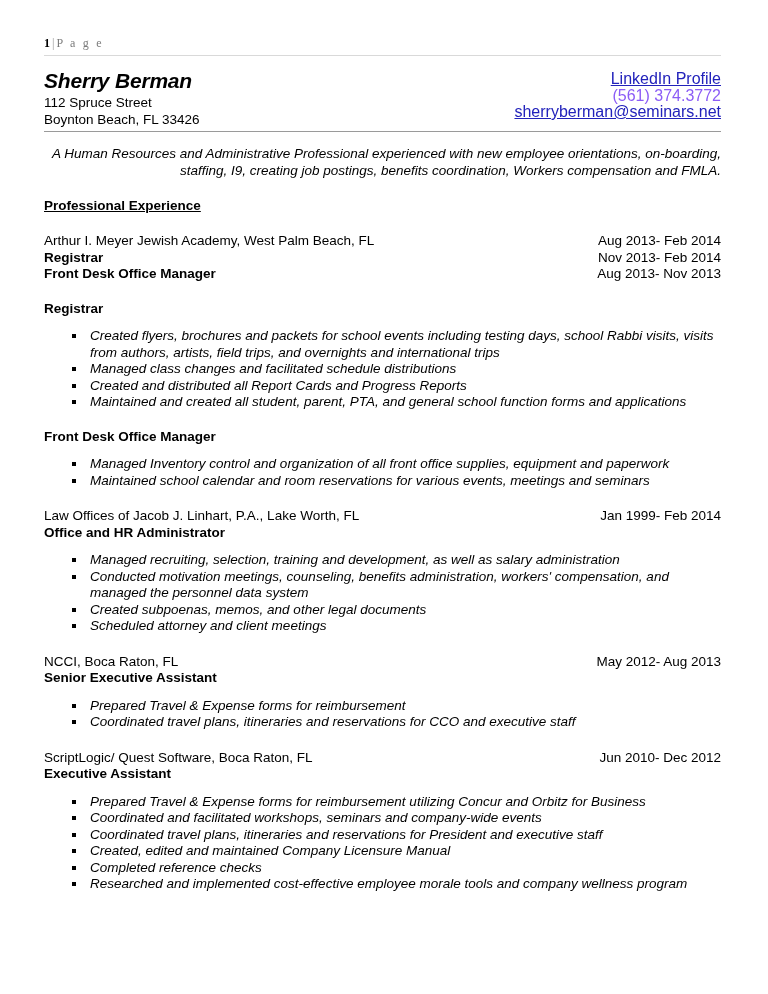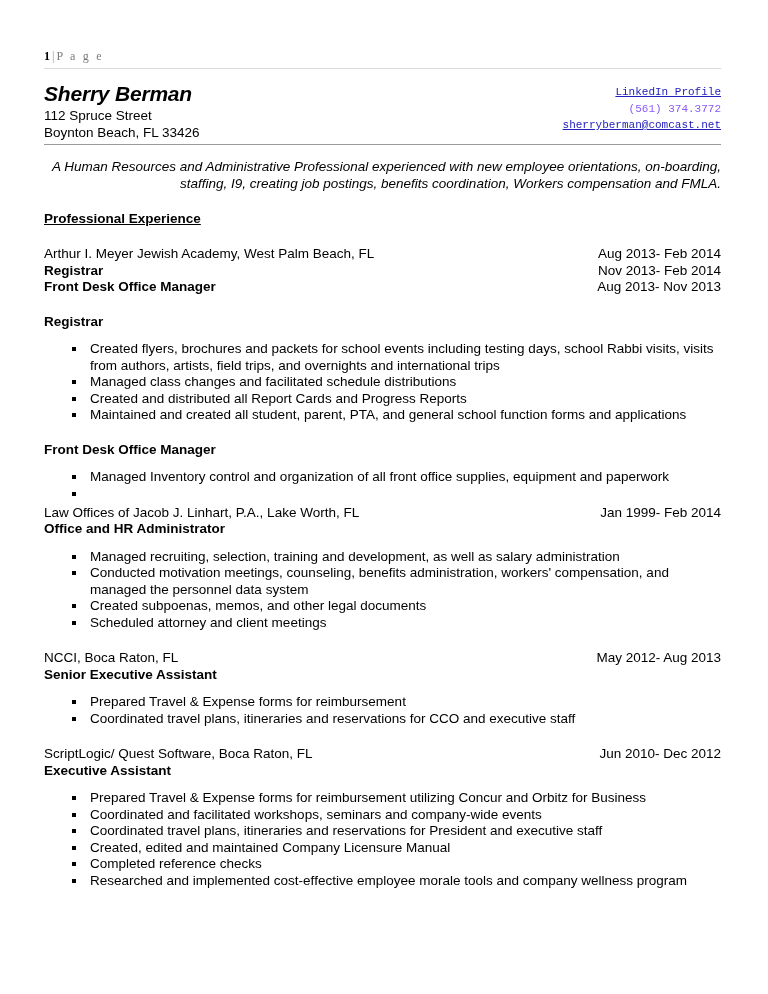--- a/index.html
+++ b/index.html
@@ -12,21 +12,21 @@
     height: 994px;
     font-family: "Liberation Sans", sans-serif;
     color: #000000;
     -webkit-font-smoothing: antialiased;
   }
   .page {
     position: relative;
     width: 768px;
     height: 994px;
     box-sizing: border-box;
-    padding: 49px 47px 0 44px;
+    padding: 36px 47px 0 44px;
   }
 
   
   .page-header {
     font-family: "Liberation Serif", serif;
     font-size: 12px;
     line-height: 14px;
     color: #808080;
     white-space: nowrap;
   }
@@ -69,23 +69,22 @@
     left: 0;
     top: 24px;
     font-size: 13.5px;
     line-height: 16.5px;
   }
   .contact-right {
     position: absolute;
     right: 0;
     top: 0;
     text-align: right;
-    font-size: 11px;
-    line-height: 16.5px;
-    font-family: Liberation Mono, monospace;
+    font-size: 16px;
+    line-height: 16.5px;
   }
   .contact-right .link {
     color: #2222bb;
     text-decoration: underline;
     display: block;
   }
   .contact-right .plain {
     color: #8b5cf6;
     display: block;
   }
@@ -136,20 +135,21 @@
     font-size: 13.5px;
     line-height: 16.5px;
     font-weight: bold;
   }
 
   
   ul.bullets {
     list-style: none;
     margin: 11px 0 0 0;
     padding: 0;
+    font-style: italic;
   }
   ul.bullets li {
     position: relative;
     padding-left: 46px;
     font-size: 13.5px;
     line-height: 16.5px;
     margin: 0;
   }
   ul.bullets li .sq {
     position: absolute;
@@ -172,21 +172,21 @@
 
   <div class="masthead">
     <div class="name">Sherry Berman</div>
     <div class="addr">
       <div>112 Spruce Street</div>
       <div>Boynton Beach, FL 33426</div>
     </div>
     <div class="contact-right">
       <span class="link">LinkedIn Profile</span>
       <span class="plain">(561) 374.3772</span>
-      <span class="link">sherryberman@comcast.net</span>
+      <span class="link">sherryberman@seminars.net</span>
     </div>
   </div>
   <div class="rule-dark"></div>
 
   <div class="summary">A Human Resources and Administrative Professional experienced with new employee orientations, on-boarding, staffing, I9, creating job postings, benefits coordination, Workers compensation and FMLA.</div>
 
   <div class="section-heading">Professional Experience</div>
 
   <div id="jobs-container">
       <div class="job">
@@ -196,21 +196,21 @@
         <div class="role-heading">Registrar</div>
         <ul class="bullets">
           <li><span class="sq"></span><span>Created flyers, brochures and packets for school events including testing days, school Rabbi visits, visits from authors, artists, field trips, and overnights and international trips</span></li>
           <li><span class="sq"></span><span>Managed class changes and facilitated schedule distributions</span></li>
           <li><span class="sq"></span><span>Created and distributed all Report Cards and Progress Reports</span></li>
           <li><span class="sq"></span><span>Maintained and created all student, parent, PTA, and general school function forms and applications</span></li>
         </ul>
         <div class="role-heading">Front Desk Office Manager</div>
         <ul class="bullets">
           <li><span class="sq"></span><span>Managed Inventory control and organization of all front office supplies, equipment and paperwork</span></li>
-          <li><span class="sq"></span></li>
+          <li><span class="sq"></span><span>Maintained school calendar and room reservations for various events, meetings and seminars</span></li>
         </ul>
       </div>
       <div class="job">
         <div class="job-line"><span class="left">Law Offices of Jacob J. Linhart, P.A., Lake Worth, FL</span><span class="date">Jan 1999- Feb 2014</span></div>
         <div class="job-line bold"><span class="left">Office and HR Administrator</span></div>
         <ul class="bullets">
           <li><span class="sq"></span><span>Managed recruiting, selection, training and development, as well as salary administration</span></li>
           <li><span class="sq"></span><span>Conducted motivation meetings, counseling, benefits administration, workers' compensation, and managed the personnel data system</span></li>
           <li><span class="sq"></span><span>Created subpoenas, memos, and other legal documents</span></li>
           <li><span class="sq"></span><span>Scheduled attorney and client meetings</span></li>

